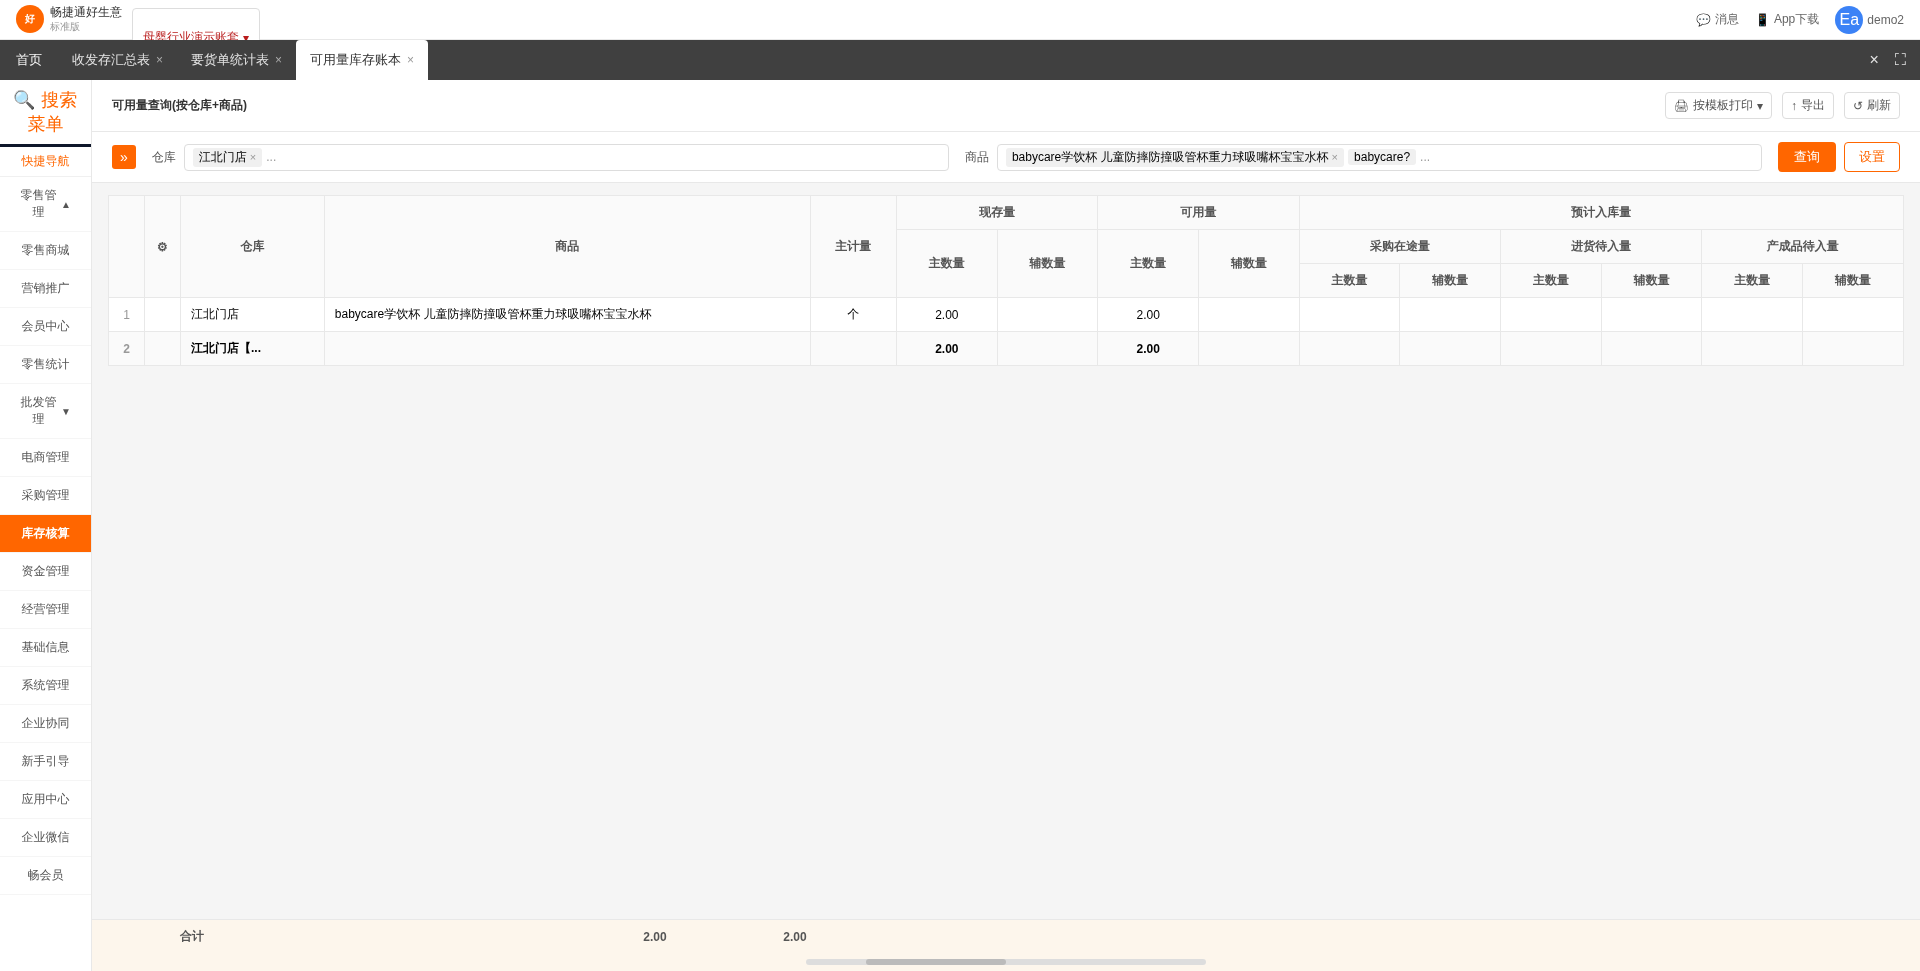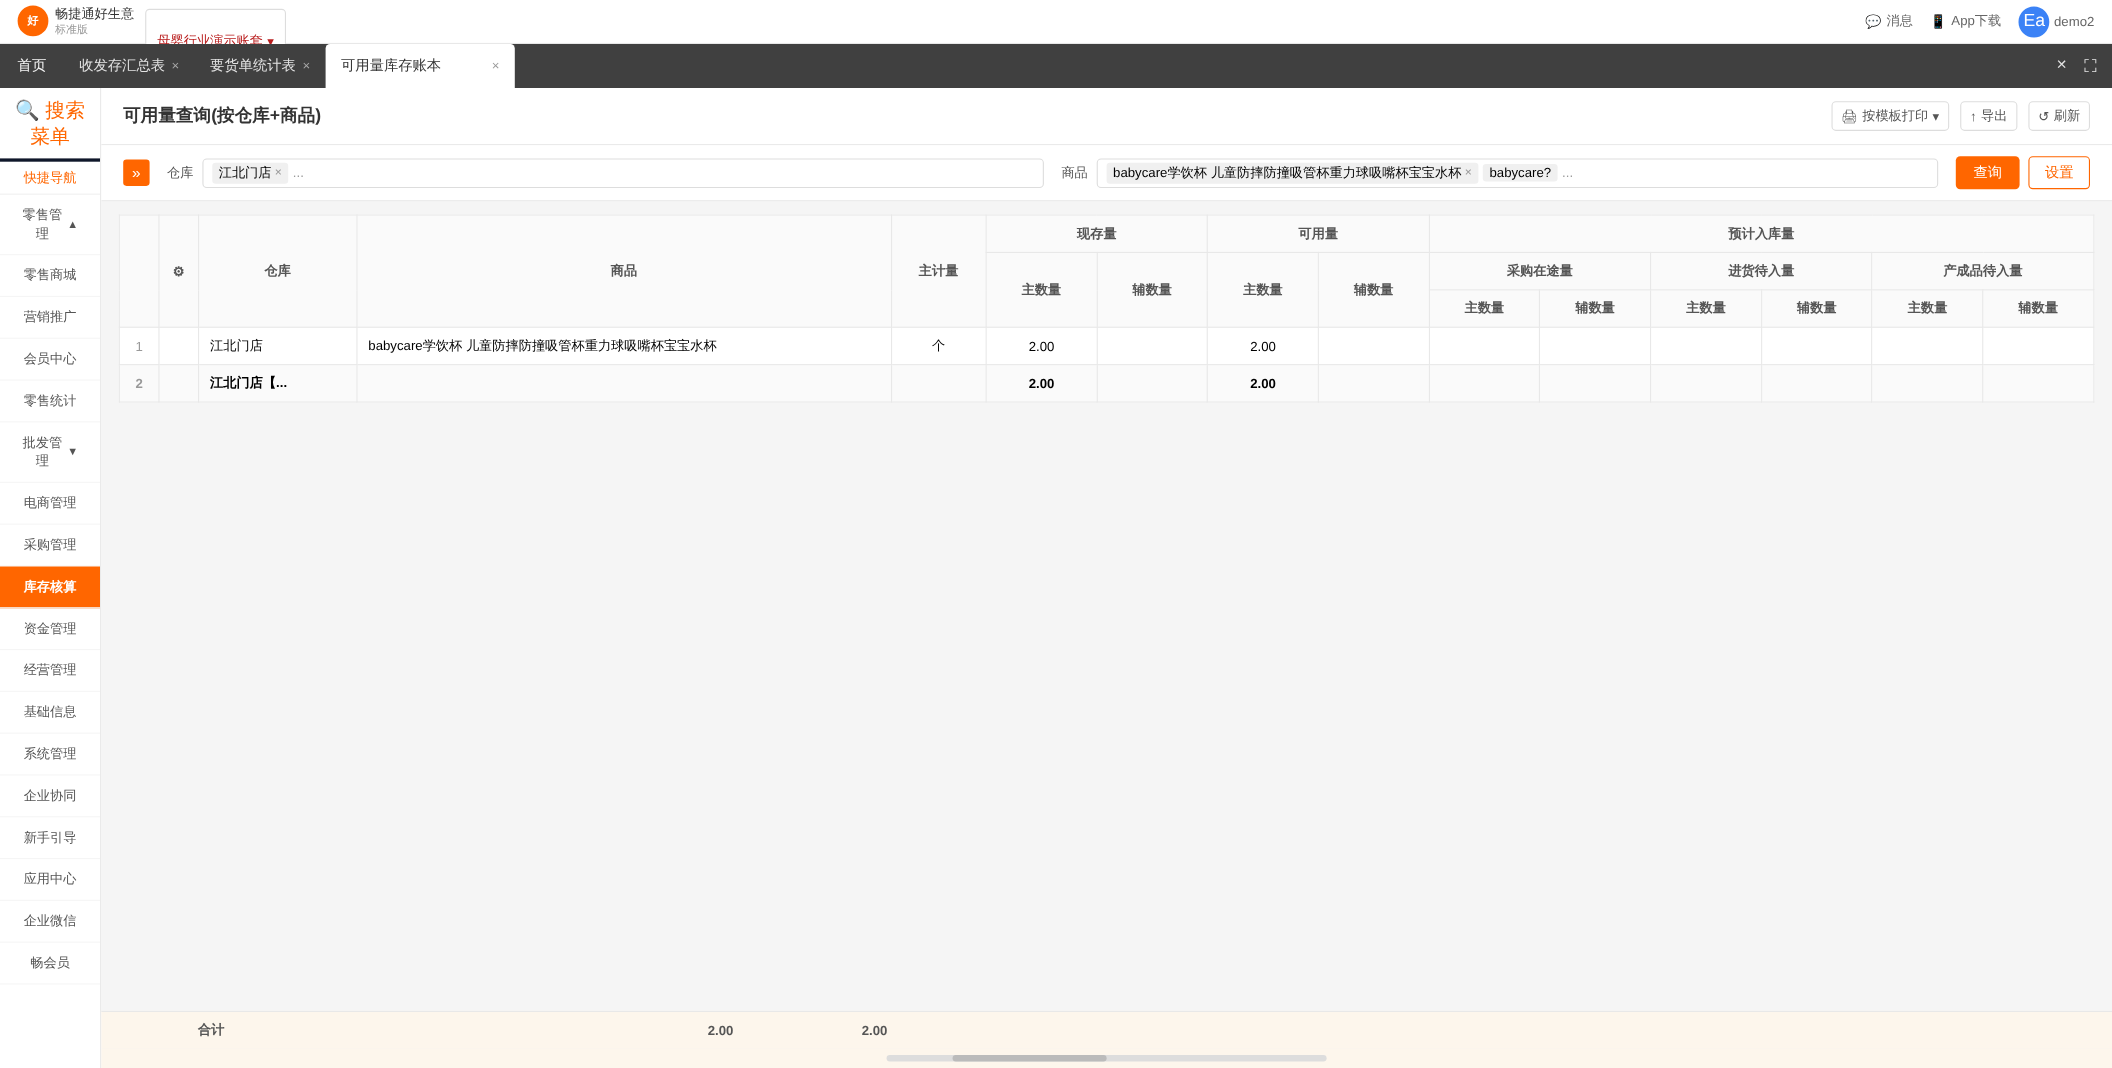--- a/index.html
+++ b/index.html
@@ -44,21 +44,20 @@
       font-size: 13px;
       color: rgba(255,255,255,0.85);
       cursor: pointer;
       position: relative;
       white-space: nowrap;
     }
     .nav-tab.active {
       background: #fff;
       color: #333;
       border-radius: 4px 4px 0 0;
-      gap: 40px;
     }
     .nav-tab .close-btn { margin-left: 6px; font-size: 12px; color: #aaa; cursor: pointer; }
     .nav-tab.active .close-btn { color: #999; }
     .nav-tab-home { color: rgba(255,255,255,0.95); padding: 0 16px; font-size: 13px; }
     .nav-right-btns { margin-left: auto; display: flex; align-items: center; gap: 8px; padding-right: 10px; }
     .nav-icon-btn { color: rgba(255,255,255,0.85); font-size: 16px; cursor: pointer; padding: 4px; }
 
     
     .main-layout { display: flex; flex: 1; overflow: hidden; }
 
@@ -106,21 +105,21 @@
     
     .page-header {
       background: #fff;
       padding: 12px 20px;
       display: flex;
       align-items: center;
       justify-content: space-between;
       border-bottom: 1px solid #e8e8e8;
       flex-shrink: 0;
     }
-    .page-title { font-size: 16px; font-weight: bold; color: #333; }
+    .page-title { font-size: 12px; font-weight: bold; color: #333; }
     .page-actions { display: flex; align-items: center; gap: 10px; }
     .action-btn { display: flex; align-items: center; gap: 4px; font-size: 12px; color: #555; cursor: pointer; padding: 4px 8px; border: 1px solid #ddd; border-radius: 4px; background: #fff; }
 
     
     .filter-bar {
       background: #fff;
       padding: 10px 20px;
       display: flex;
       align-items: center;
       gap: 16px;

